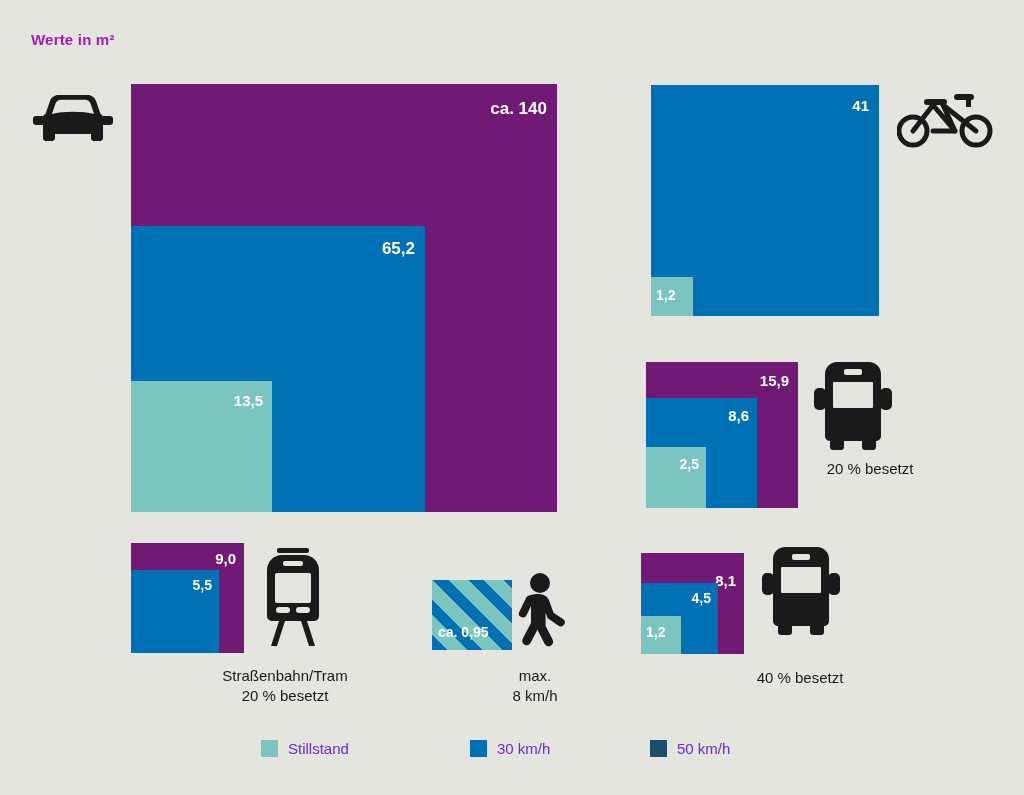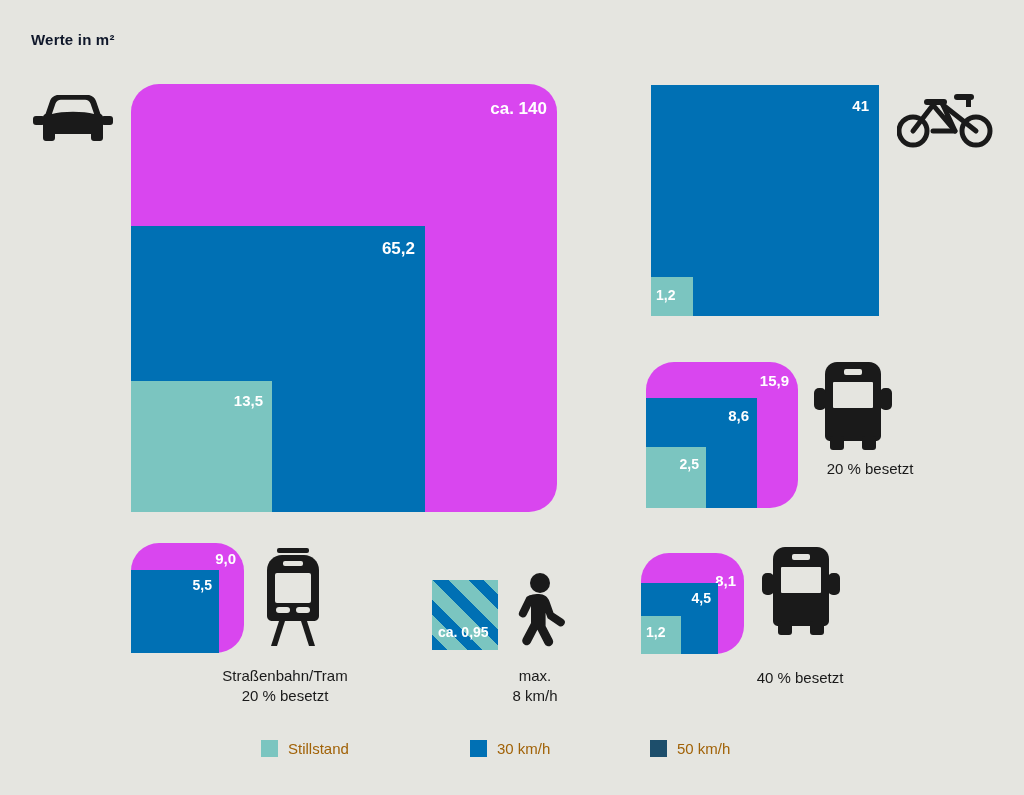--- a/index.html
+++ b/index.html
@@ -24,29 +24,29 @@
   }
   .abs { position: absolute; }
 
   
   #title {
     left: 31px;
     top: 31px;
     font-size: 15px;
     font-weight: bold;
     letter-spacing: .2px;
-    color: #0f172a;
+    color: #a21caf;
   }
 
   
   .sq {
     position: absolute;
     box-sizing: border-box;
   }
-  .sq-dark  { background: #d946ef; border-radius: 28px; }
+  .sq-dark  { background: #701a75; }
   .sq-blue  { background: #0070b4; }
   .sq-teal  { background: #7bc5c0; }
 
   .sq-label {
     position: absolute;
     color: #ffffff;
     font-weight: bold;
     line-height: 1;
     white-space: nowrap;
   }
@@ -84,21 +84,21 @@
     top: 740px;
     width: 1024px;
     height: 22px;
   }
   .legend-item {
     position: absolute;
     display: flex;
     align-items: center;
     gap: 10px;
     font-size: 15px;
-    color: #a16207;
+    color: #6d28d9;
     white-space: nowrap;
   }
   .legend-swatch {
     width: 17px;
     height: 17px;
     flex: 0 0 17px;
   }
 </style>
 </head>
 <body>
@@ -202,21 +202,21 @@
   <div class="caption" style="left:165px; top:666px; width:240px;">Straßenbahn/Tram
 20 % besetzt</div>
 
   <div class="icon" style="left:513px; top:573px;">
     <svg width="58" height="78" viewBox="0 0 58 78" aria-hidden="true">
       <circle fill="#1a1a1a" cx="27" cy="10" r="10"></circle>
       <path fill="#1a1a1a" d="M26 21c5 0 9 3 10.5 7.4l4 11.3 9.5 6.3a4 4 0 1 1-4.4 6.7l-11-7.4-2-5.6V53l7 13.6a4.5 4.5 0 1 1-8 4.1l-7.2-14-6.6 12.9a4.5 4.5 0 1 1-8-4.1L18 50V33l-4.5 9.2a4 4 0 1 1-7.2-3.5l7.2-14.6C15 22.4 20 21 26 21z"></path>
     </svg>
   </div>
 
-  <div class="sq sq-striped" style="left:432px; top:580px; width:66px; height:70px;">
+  <div class="sq sq-striped" style="left:432px; top:580px; width:80px; height:70px;">
     <span class="sq-label lbl-sm" style="left:6px; bottom:11px;">ca. 0,95</span>
   </div>
 
   <div class="caption" style="left:445px; top:666px; width:180px;">max.
 8 km/h</div>
 
   <div class="icon" style="left:759px; top:547px;">
     <svg width="84" height="90" viewBox="0 0 84 90" aria-hidden="true">
       <path fill="#1a1a1a" d="M14 12C14 5.4 19.4 0 26 0h32c6.6 0 12 5.4 12 12v62c0 2.8-2.3 5-5 5H19c-2.8 0-5-2.2-5-5V12z"></path>
       <rect fill="#e5e5e0" x="22" y="20" width="40" height="26" rx="1"></rect>

